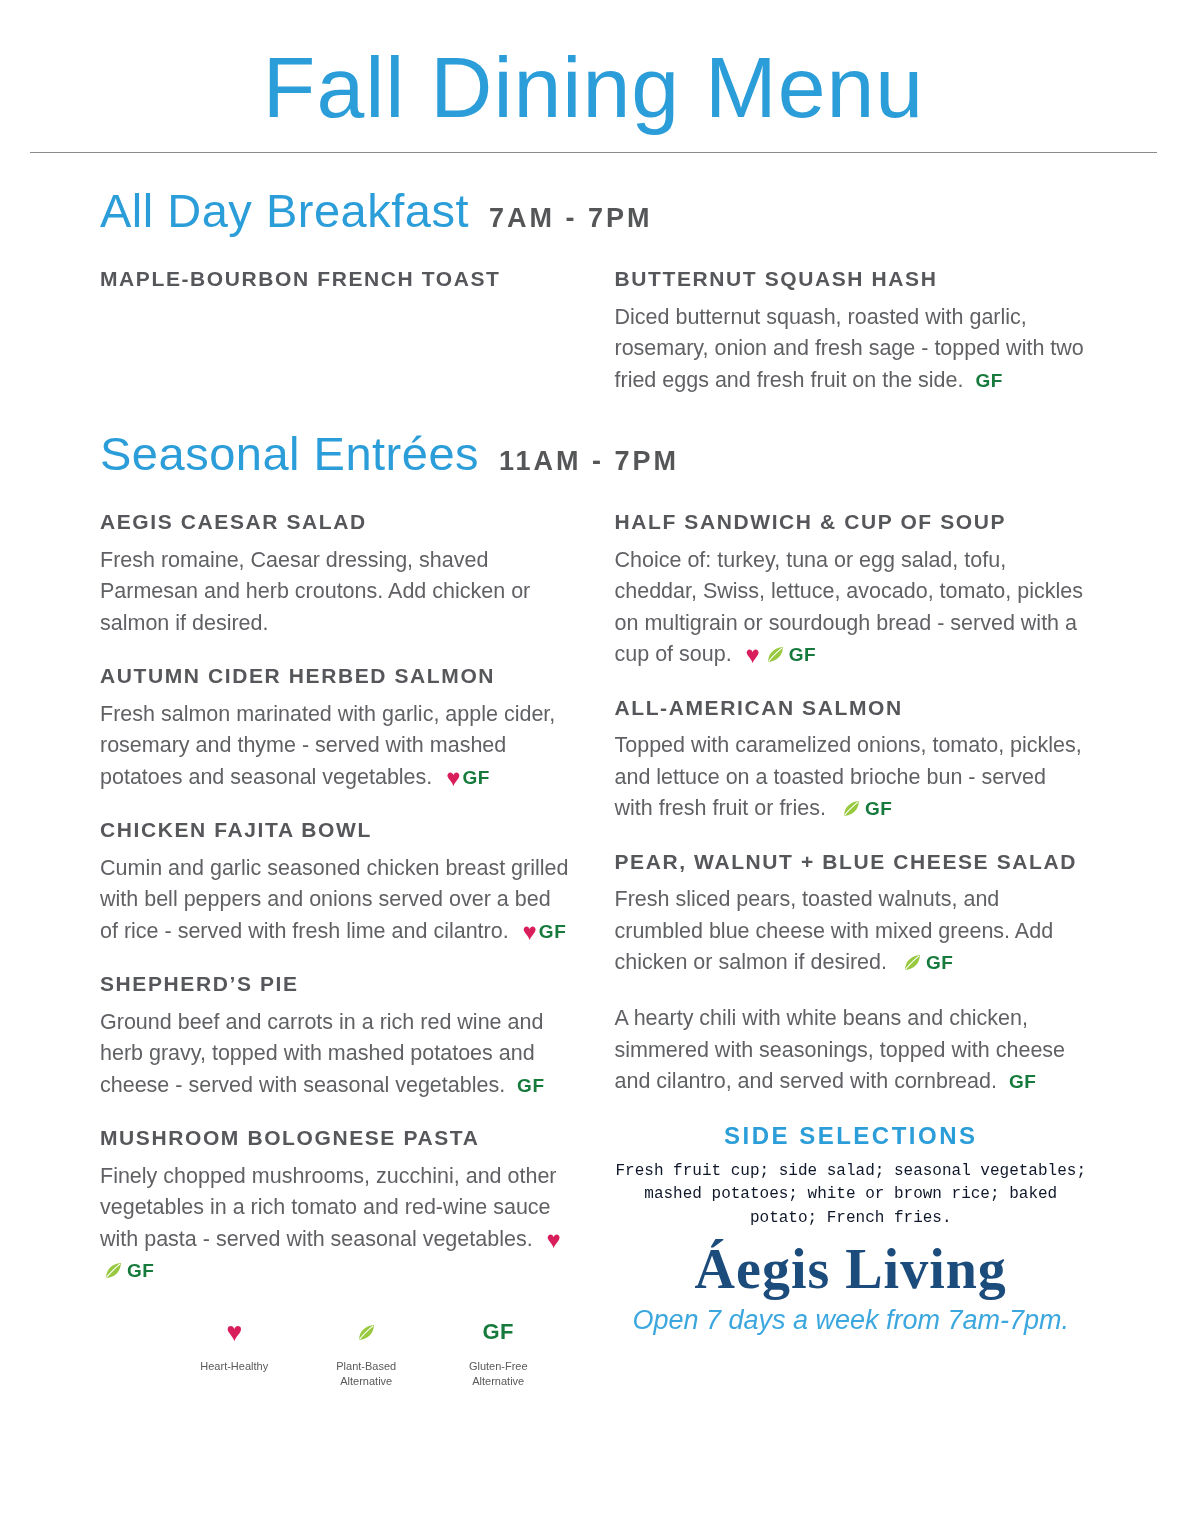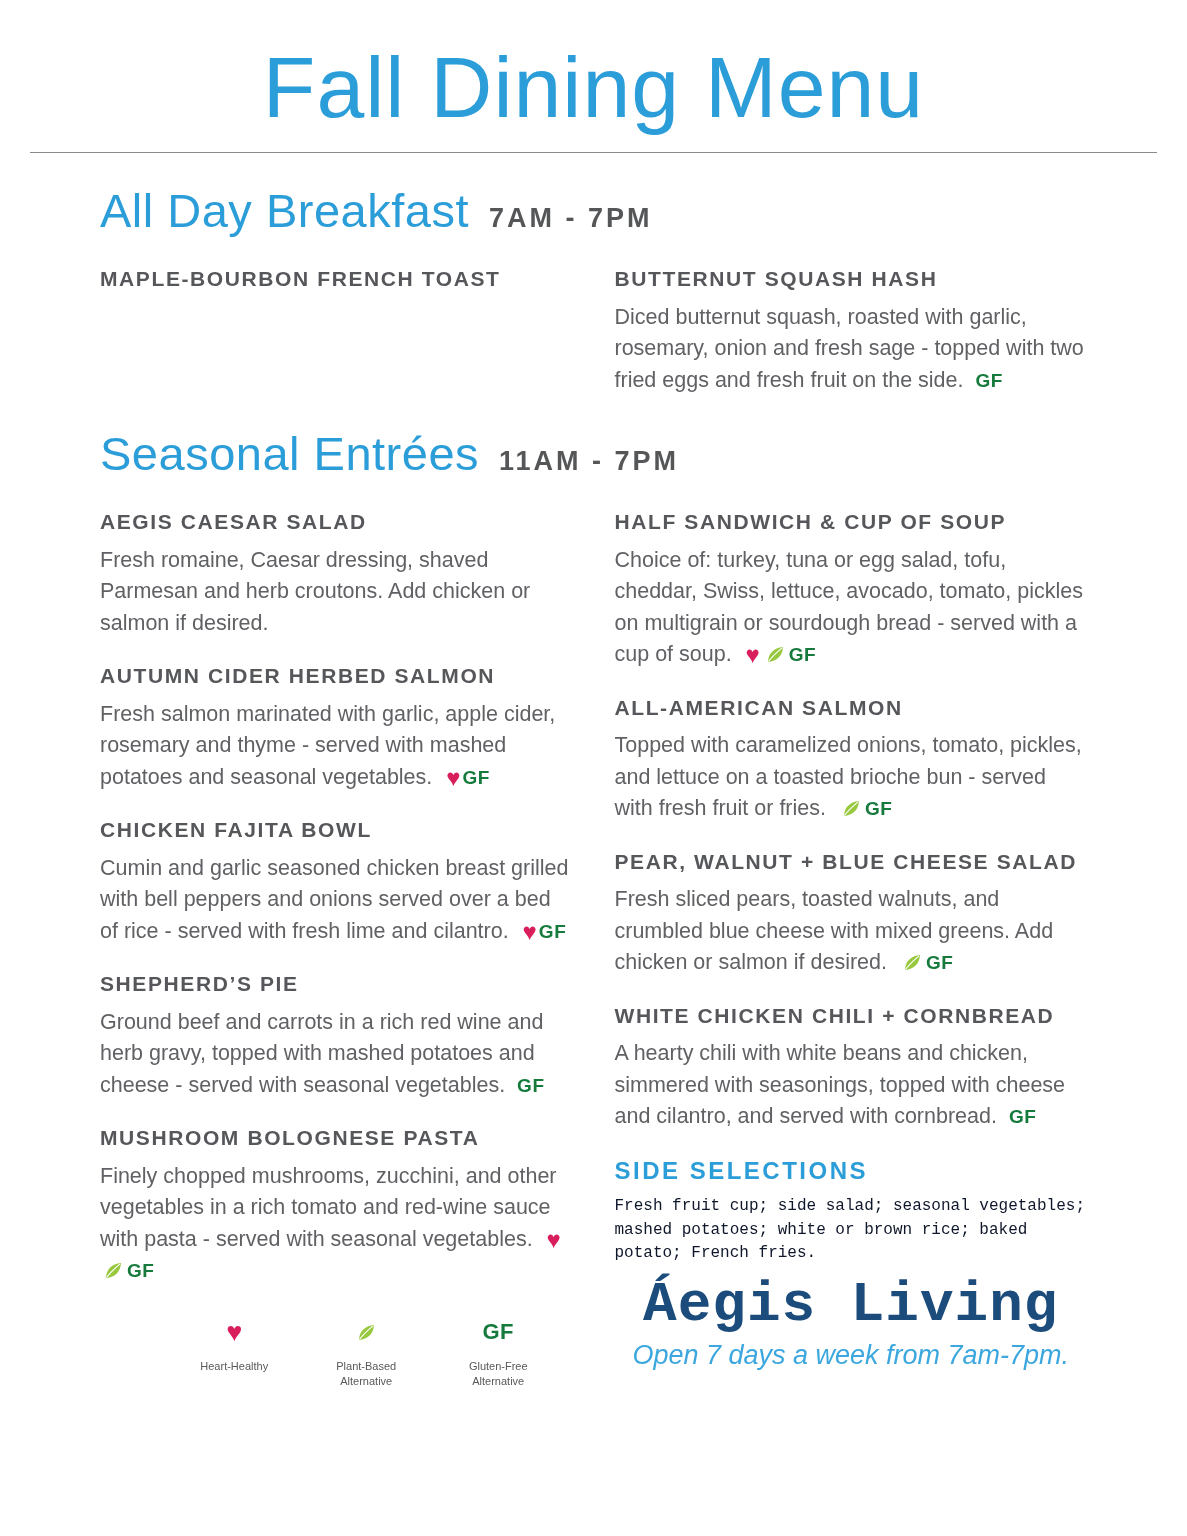--- a/index.html
+++ b/index.html
@@ -38,27 +38,27 @@
   .item-title {
     font-size: 21px; font-weight: 700; letter-spacing: 1.6px;
     color: #56575A; margin: 0 0 9px 0; line-height: 1.25;
   }
   .item-desc { font-size: 21.5px; line-height: 1.47; color: #606164; margin: 0; }
 
   .tag-heart { color: #D81E5B; font-size: 24px; line-height: 1; margin: 0 2px; vertical-align: -2px; }
   .tag-gf { color: #157A3B; font-weight: 700; font-size: 19px; letter-spacing: 0.5px; }
   .tag-leaf svg { width: 21px; height: 21px; vertical-align: -4px; margin: 0 3px; }
 
-  .side-sel { margin-top: 4px; }
+  .side-sel { text-align: center; margin-top: 4px; }
   .side-title { color: #2B9DD8; font-size: 24px; font-weight: 700; letter-spacing: 2.5px; margin: 0 0 10px 0; }
   .side-text { font-size: 16px; line-height: 1.47; color: #0f172a; margin: 0; font-family: Liberation Mono, monospace; }
 
   .brand { text-align: center; margin-top: 10px; }
   .brand-name {
-    font-family: Liberation Mono, monospace;
+    font-family: Liberation Serif, serif;
     color: #1C4C7C; font-size: 56px; font-weight: 700;
     letter-spacing: 1px; margin: 0; line-height: 1.05;
   }
   .brand-tagline { color: #3BA7DE; font-size: 27px; margin-top: 6px; font-style: italic; }
 
   .legend { display: flex; justify-content: center; gap: 14px; margin-top: 30px; padding-left: 60px; }
   .legend-item { text-align: center; width: 118px; }
   .legend-icon { height: 30px; display: flex; align-items: center; justify-content: center; }
   .legend-icon .tag-heart { font-size: 27px; }
   .legend-icon .tag-gf { font-size: 22px; }
@@ -177,21 +177,20 @@
                   </svg></span><span class="tag-gf">GF</span></p>
             </article>
             <article class="menu-item">
               <h3 class="item-title">PEAR, WALNUT + BLUE CHEESE SALAD</h3>
               <p class="item-desc"><span>Fresh sliced pears, toasted walnuts, and crumbled blue cheese with mixed greens. Add chicken or salmon if desired.&nbsp; </span><span class="tag-leaf"><svg viewBox="0 0 24 24" aria-hidden="true">
                     <path d="M3.5 20.5 C3.5 11 10 4.5 20.5 3.5 C20 13.5 13.5 20 3.5 20.5 Z" fill="#97C83E"></path>
                     <path d="M4 20 C8.5 14 13.5 9.5 19.5 4.5" stroke="#ffffff" stroke-width="1.3" fill="none"></path>
                   </svg></span><span class="tag-gf">GF</span></p>
             </article>
             <article class="menu-item">
-              <h3 class="item-title">WHITE CHICKEN CHILI + CORNBREAD</h3>
               <p class="item-desc"><span>A hearty chili with white beans and chicken, simmered with seasonings, topped with cheese and cilantro, and served with cornbread.&nbsp; </span><span class="tag-gf">GF</span></p>
             </article>
           </div>
 
         <div class="side-sel">
           <h3 class="side-title">SIDE SELECTIONS</h3>
           <p class="side-text">Fresh fruit cup; side salad; seasonal vegetables; mashed potatoes; white or brown rice; baked potato; French fries.</p>
         </div>
 
         <div class="brand">

